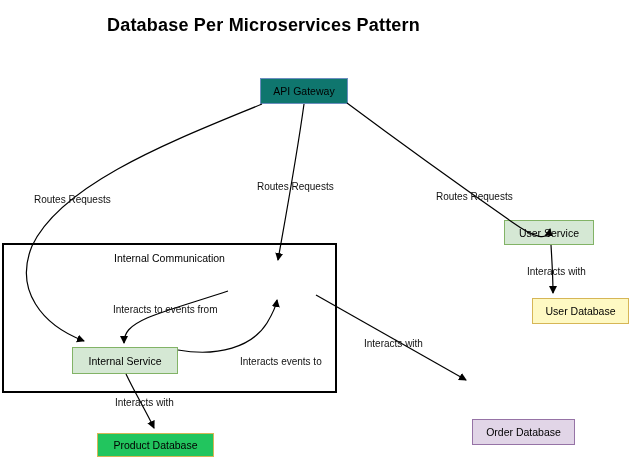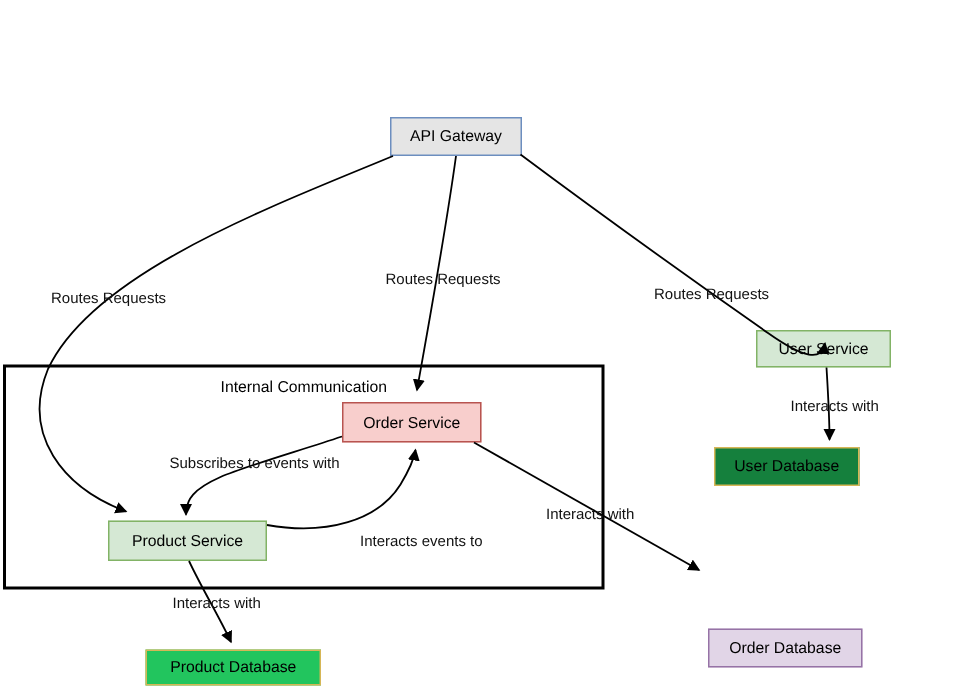--- a/index.html
+++ b/index.html
@@ -18,21 +18,21 @@
     margin: 0;
     font-size: 18px;
     font-weight: bold;
     color: #000000;
     letter-spacing: 0.2px;
   }
   .group-box {
     position: absolute;
     left: 2px;
     top: 243px;
-    width: 401px;
+    width: 335px;
     height: 150px;
     border: 2px solid #000000;
     box-sizing: border-box;
     background: transparent;
     z-index: 1;
   }
   .group-label {
     position: absolute;
     top: 7px;
     left: 0;
@@ -66,34 +66,34 @@
     color: #111111;
     white-space: nowrap;
     z-index: 4;
   }
 </style>
 </head>
 <body>
 
 <div class="canvas">
 
+  <h1 class="title">Database Per Microservices Pattern</h1>
 
   <div class="group-box">
     <div class="group-label">Internal Communication</div>
   </div>
 
-  <div class="node" style="left: 260px; top: 78px; width: 88px; height: 26px; background-color: #e5e5e5; border-color: rgb(108, 142, 191);">API Gateway</div>
+  <div class="node" style="left: 260px; top: 78px; width: 88px; height: 26px; background-color: #0f766e; border-color: rgb(108, 142, 191);">API Gateway</div>
 
-  <div class="node" style="left: 228px; top: 268px; width: 93px; height: 27px; background-color: rgb(248, 206, 204); border-color: rgb(184, 84, 80);">Order Service</div>
 
-  <div class="node" style="left: 72px; top: 347px; width: 106px; height: 27px; background-color: rgb(213, 232, 212); border-color: rgb(130, 179, 102);">Product Service</div>
+  <div class="node" style="left: 72px; top: 347px; width: 106px; height: 27px; background-color: rgb(213, 232, 212); border-color: rgb(130, 179, 102);">Internal Service</div>
 
   <div class="node" style="left: 504px; top: 220px; width: 90px; height: 25px; background-color: rgb(213, 232, 212); border-color: rgb(130, 179, 102);">User Service</div>
 
-  <div class="node" style="left: 476px; top: 298px; width: 97px; height: 26px; background-color: #15803d; border-color: rgb(214, 182, 86);">User Database</div>
+  <div class="node" style="left: 532px; top: 298px; width: 97px; height: 26px; background-color: #fef9c3; border-color: rgb(214, 182, 86);">User Database</div>
 
   <div class="node" style="left: 472px; top: 379px; width: 103px; height: 26px; background-color: rgb(225, 213, 231); border-color: rgb(150, 115, 166); margin-top: 40px;">Order Database</div>
 
   <div class="node" style="left: 97px; top: 433px; width: 117px; height: 24px; background-color: #22c55e; border-color: rgb(214, 182, 86);">Product Database</div>
 
   <svg class="edges" viewBox="0 0 640 465">
     <defs>
       <marker id="arrow" markerWidth="9" markerHeight="9" refX="7" refY="4" orient="auto" markerUnits="userSpaceOnUse">
         <path d="M0,0 L8,4 L0,8 z" fill="#000000"></path>
       </marker>
@@ -109,16 +109,16 @@
       <path marker-end="url(#arrow)" d="M 178 350 C 218 357, 252 347, 267 323 C 273 313, 276 306, 277 300"></path>
     </g>
   </svg>
 
   <div class="edge-label" style="left:34px; top:194px;">Routes Requests</div>
   <div class="edge-label" style="left:257px; top:181px;">Routes Requests</div>
   <div class="edge-label" style="left:436px; top:191px;">Routes Requests</div>
   <div class="edge-label" style="left:527px; top:266px;">Interacts with</div>
   <div class="edge-label" style="left:364px; top:338px;">Interacts with</div>
   <div class="edge-label" style="left:115px; top:397px;">Interacts with</div>
-  <div class="edge-label" style="left:113px; top:304px;">Subscribes to events with</div>
+  <div class="edge-label" style="left:113px; top:304px;">Interacts to events from</div>
   <div class="edge-label" style="left:240px; top:356px;">Interacts events to</div>
 
 </div>
 
 </body></html>

